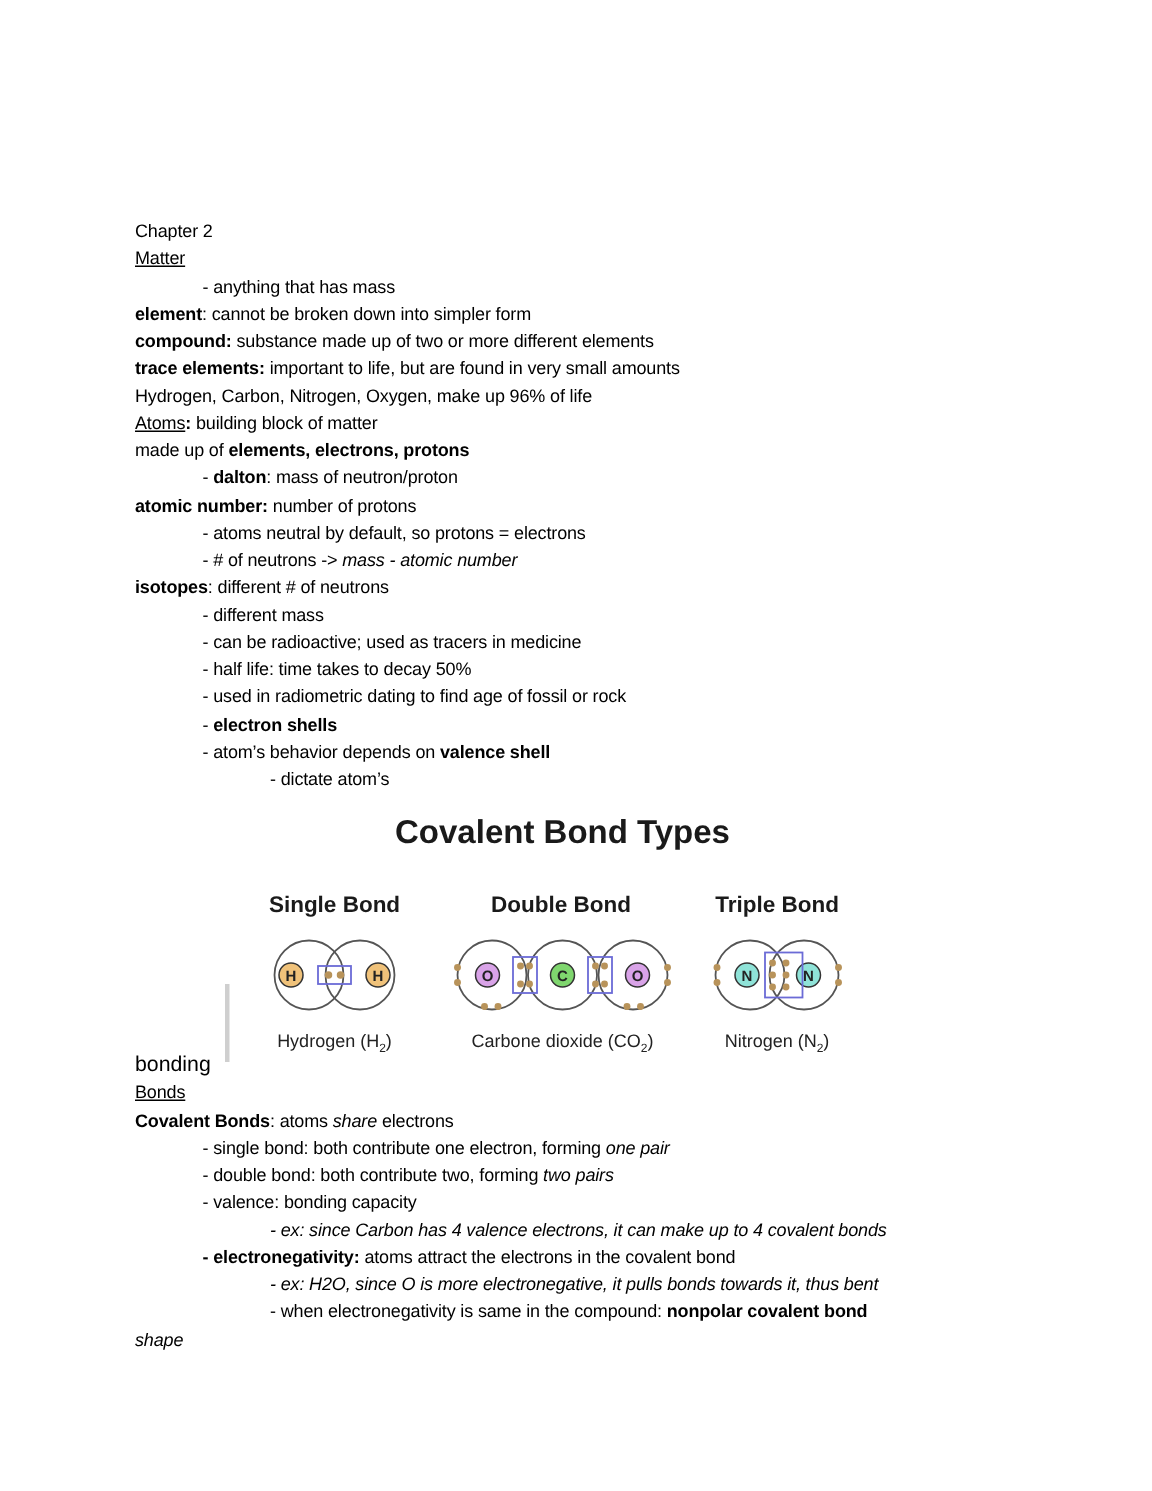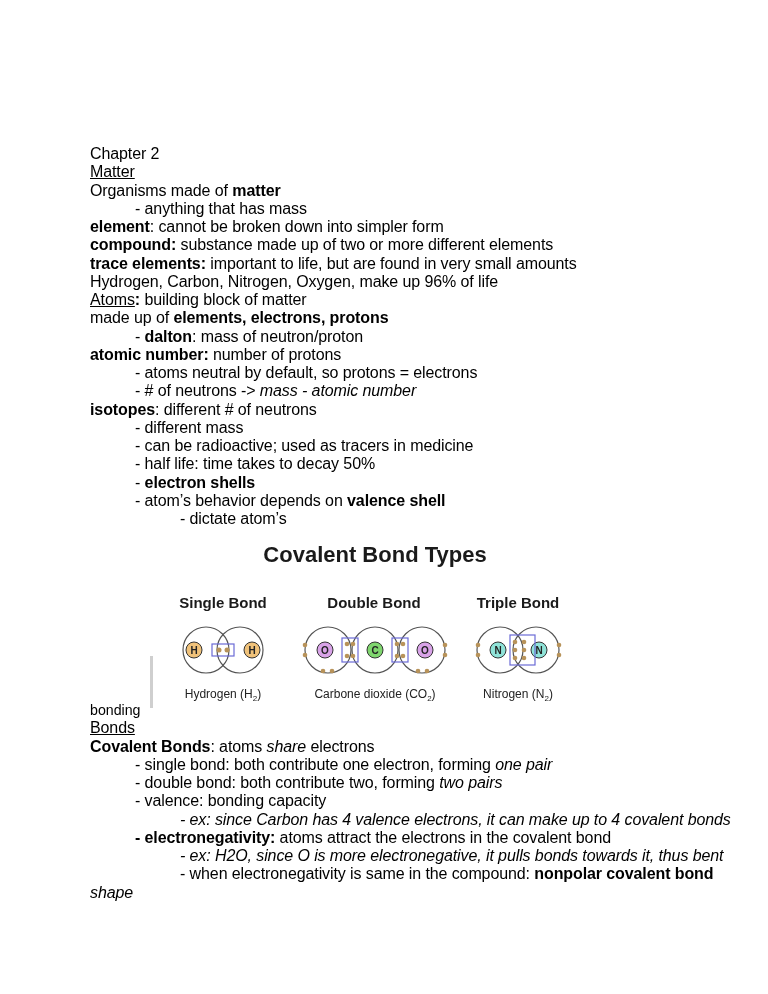--- a/index.html
+++ b/index.html
@@ -1,51 +1,51 @@
 <!DOCTYPE html>
 <html><head>
 <meta charset="utf-8">
 <style>
   html, body { margin: 0; padding: 0; background: #ffffff; }
   body { width: 768px; height: 994px; position: relative; overflow: hidden;
          font-family: "Liberation Sans", "DejaVu Sans", sans-serif; color: #000; }
   .page { position: absolute; left: 90px; top: 145px; width: 600px; }
-  .line { font-size: 16px; line-height: 18.25px; height: 18.25px; white-space: nowrap; letter-spacing: -0.1px; }
+  .line { font-size: 12px; line-height: 18.25px; height: 18.25px; white-space: nowrap; letter-spacing: -0.1px; }
   .i1 { padding-left: 45px; }
   .i2 { padding-left: 90px; }
   .u { text-decoration: underline; }
   b { font-weight: bold; }
   i { }
   .figure-row { position: relative; height: 191px; }
   .figure { position: absolute; left: 58px; top: 0; width: 454px; height: 191px; }
   .figure svg { display: block; }
   .bonding-word { position: absolute; left: 0; bottom: 0; font-size: 14.2px; line-height: 18.25px; }
 </style>
 </head>
 <body>
 
 <div class="page">
   <div class="line">Chapter 2</div>
   <div class="line u">Matter</div>
-  <div class="line"><span>Organisms made of </span><b>matter</b></div>
   <div class="line i1">- anything that has mass</div>
   <div class="line"><b>element</b><span>: cannot be broken down into simpler form</span></div>
   <div class="line"><b>compound:</b><span> substance made up of two or more different elements</span></div>
   <div class="line"><b>trace elements:</b><span> important to life, but are found in very small amounts</span></div>
   <div class="line">Hydrogen, Carbon, Nitrogen, Oxygen, make up 96% of life</div>
   <div class="line"><span class="u">Atoms</span><b>:</b><span> building block of matter</span></div>
   <div class="line"><span>made up of </span><b>elements, electrons, protons</b></div>
   <div class="line i1"><span>- </span><b>dalton</b><span>: mass of neutron/proton</span></div>
   <div class="line"><b>atomic number:</b><span> number of protons</span></div>
   <div class="line i1">- atoms neutral by default, so protons = electrons</div>
   <div class="line i1"><span>- # of neutrons -&gt; </span><i>mass - atomic number</i></div>
   <div class="line"><b>isotopes</b><span>: different # of neutrons</span></div>
   <div class="line i1">- different mass</div>
   <div class="line i1">- can be radioactive; used as tracers in medicine</div>
   <div class="line i1">- half life: time takes to decay 50%</div>
+  <div class="line i1">- used in radiometric dating to find age of fossil or rock</div>
   <div class="line i1"><span>- </span><b>electron shells</b></div>
   <div class="line i1"><span>- atom’s behavior depends on </span><b>valence shell</b></div>
   <div class="line i2">- dictate atom’s</div>
 
   <div class="figure-row">
     <div class="bonding-word">bonding</div>
     <div class="figure">
       <svg width="454" height="191" viewBox="0 0 454 191" xmlns="http://www.w3.org/2000/svg" font-family="Liberation Sans, DejaVu Sans, sans-serif">
         <rect x="0" y="0" width="454" height="191" fill="#ffffff"></rect>
         <text x="227" y="34" text-anchor="middle" font-size="22" font-weight="bold" fill="#1a1a1a">Covalent Bond Types</text>

